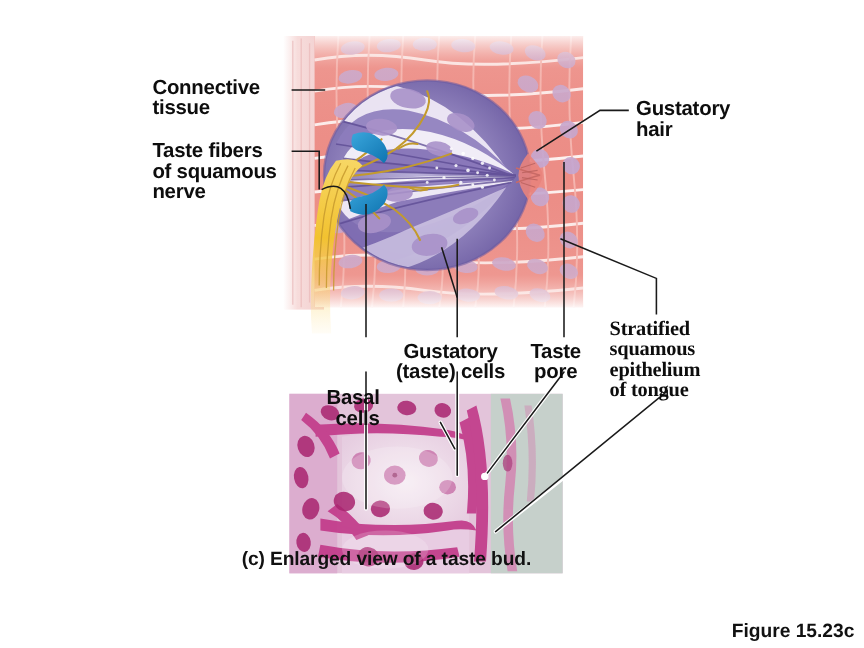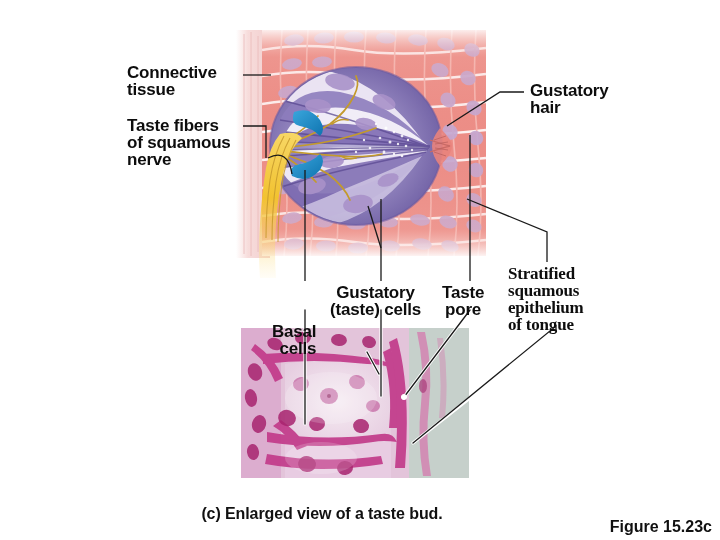--- a/index.html
+++ b/index.html
@@ -4,21 +4,21 @@
 <title>Taste Bud Figure</title>
 <style>
   html,body{margin:0;padding:0;background:#ffffff;}
   body{width:720px;height:540px;position:relative;overflow:hidden;
        font-family:"Liberation Sans", sans-serif;}
   #stage{position:absolute;left:0;top:0;width:720px;height:540px;background:#fff;}
 
   .lbl{position:absolute;font-weight:bold;color:#0d0d0d;
        font-size:17px;line-height:17px;letter-spacing:-0.2px;white-space:pre-line;}
 
-  #caption{position:absolute;left:0;top:505px;width:644px;text-align:center;
+  #caption{position:absolute;left:0;top:458px;width:644px;text-align:center;
            font-size:16px;font-weight:bold;color:#111;letter-spacing:-0.1px;}
   #fignum{position:absolute;right:8px;top:518px;font-size:16px;
           font-weight:bold;color:#111;}
 
   #artwork{position:absolute;left:236px;top:28px;width:250px;height:252px;}
   #micro{position:absolute;left:241px;top:328px;width:228px;height:150px;}
   svg{display:block;overflow:visible;}
 </style>
 </head>
 <body>

